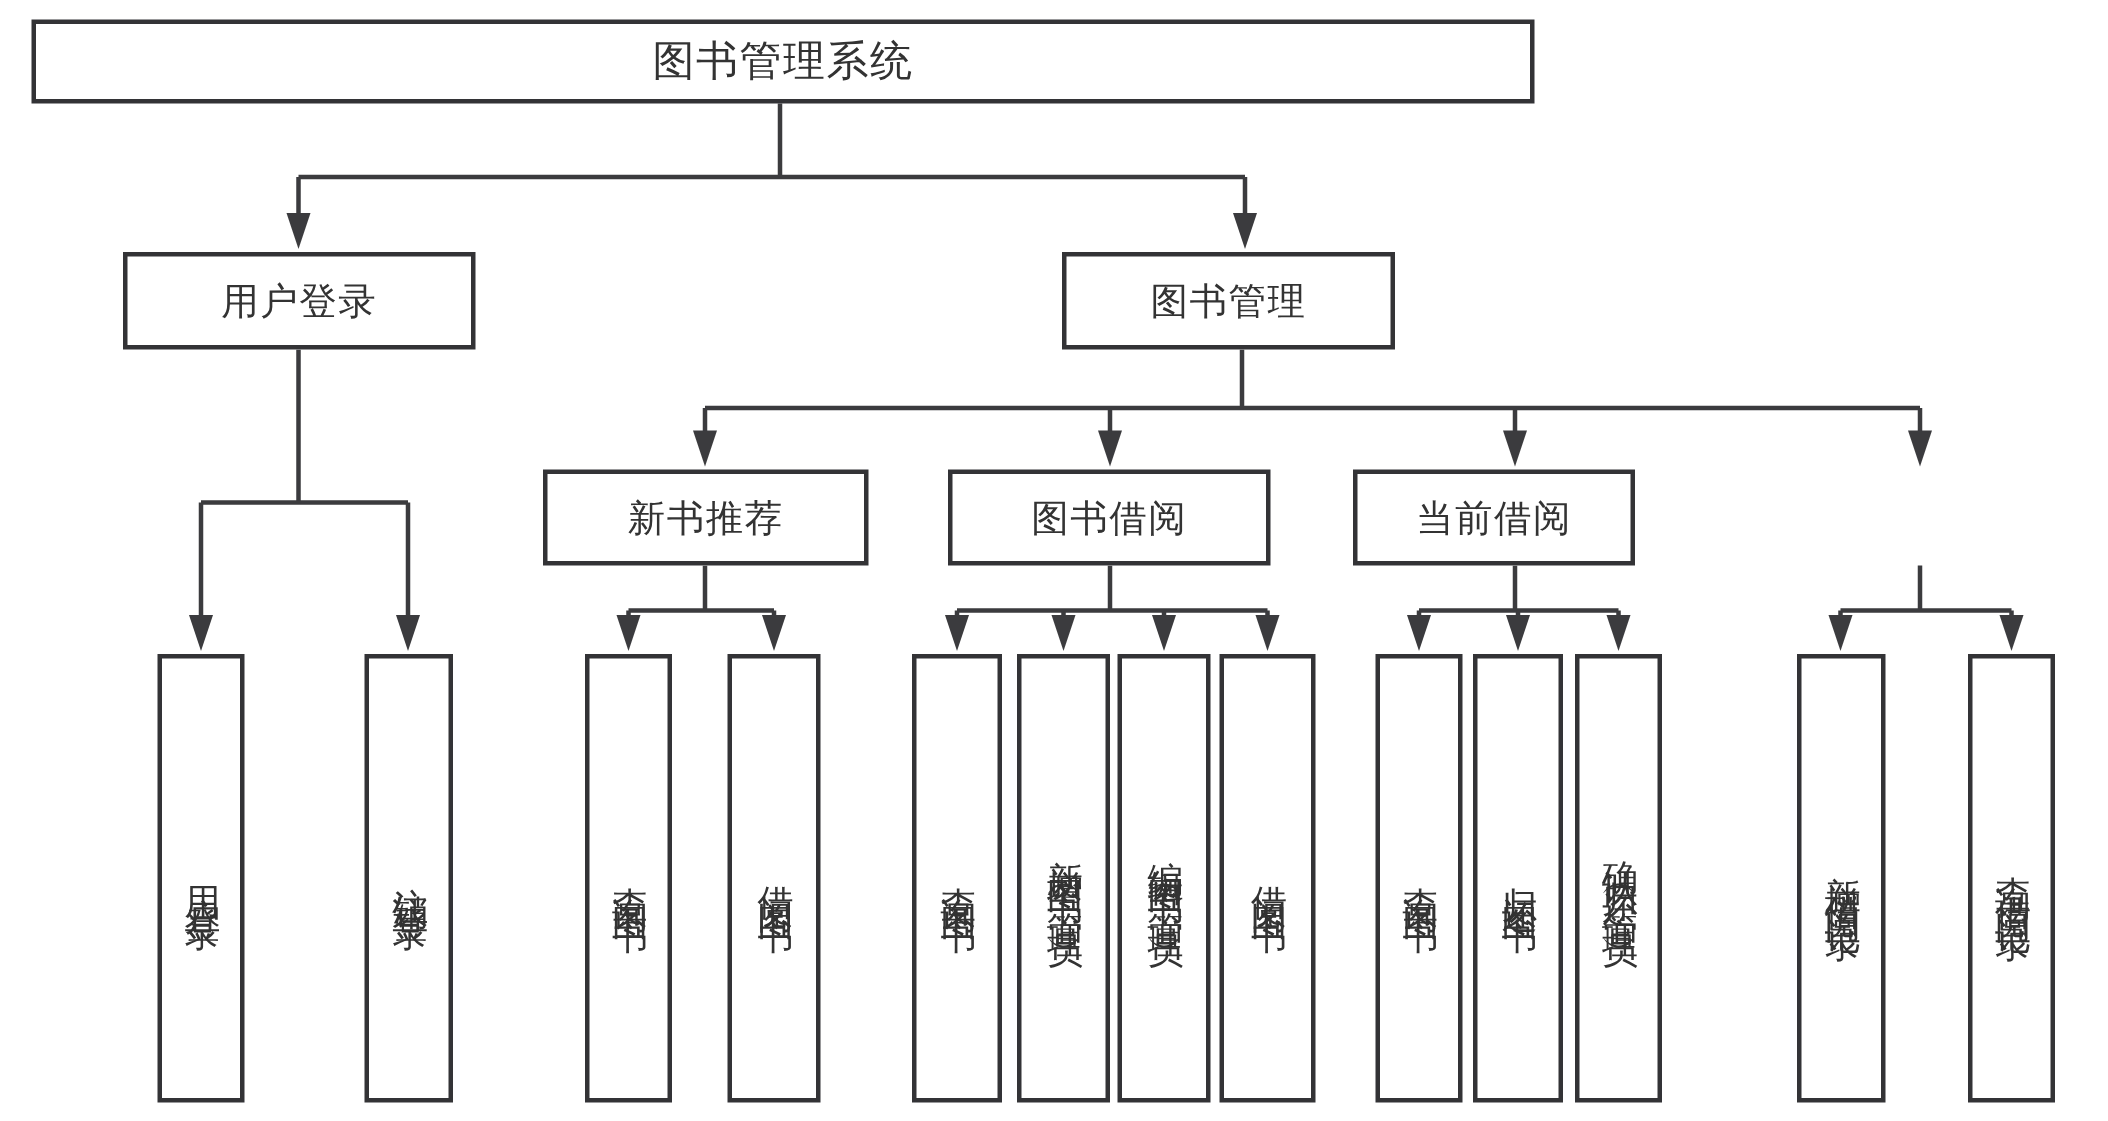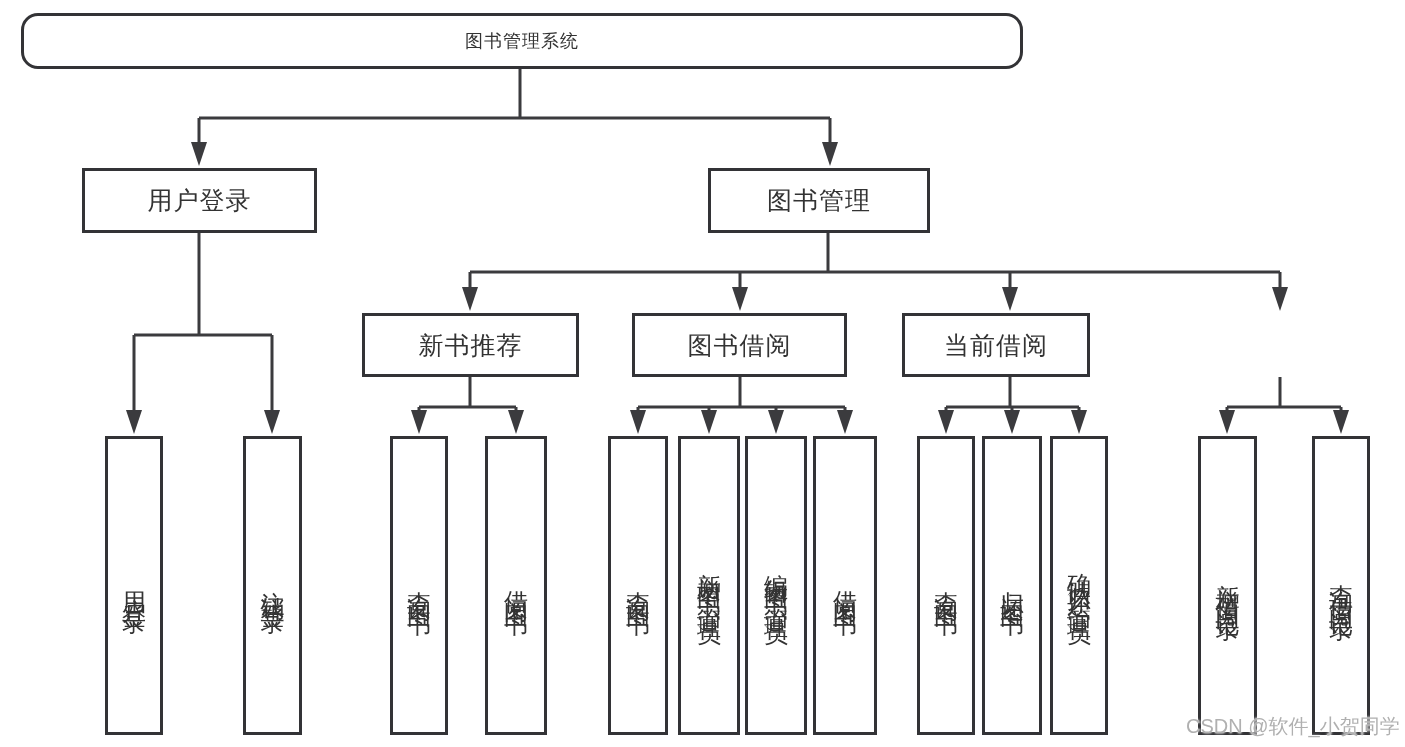--- a/index.html
+++ b/index.html
@@ -41,21 +41,21 @@
     position: absolute;
     box-sizing: border-box;
     background: #ffffff;
     border: 3px solid var(--box-border);
     display: flex;
     align-items: center;
     justify-content: center;
     text-align: center;
     color: var(--text);
   }
-  .node.root-box  { font-size: 18px; letter-spacing: 1px; border-radius: 17px; }
+  .node.root-box  { font-size: 28px; letter-spacing: 1px; }
   .node.h-box     { font-size: 25px; letter-spacing: 1px; }
   .node.v-box {
     top: 436px;
     height: 299px;
     writing-mode: vertical-rl;
     text-orientation: mixed;
     font-size: 24px;
     letter-spacing: 7px;
     line-height: 1;
   }
@@ -126,15 +126,14 @@
   <div class="node v-box" style="left:608px; width:60px;">查询图书</div>
   <div class="node v-box" style="left:678px; width:62px;">新增图书（管理员）</div>
   <div class="node v-box" style="left:745px; width:62px;">编辑图书（管理员）</div>
   <div class="node v-box" style="left:813px; width:64px;">借阅图书</div>
   <div class="node v-box" style="left:917px; width:58px;">查询图书</div>
   <div class="node v-box" style="left:982px; width:60px;">归还图书</div>
   <div class="node v-box" style="left:1050px; width:58px;">确认归还（管理员）</div>
   <div class="node v-box" style="left:1198px; width:59px;">新增借阅记录</div>
   <div class="node v-box" style="left:1312px; width:58px;">查询借阅记录</div>
 
-  <div class="watermark">CSDN @软件_小贺同学</div>
 
 </div>
 
 </body></html>

